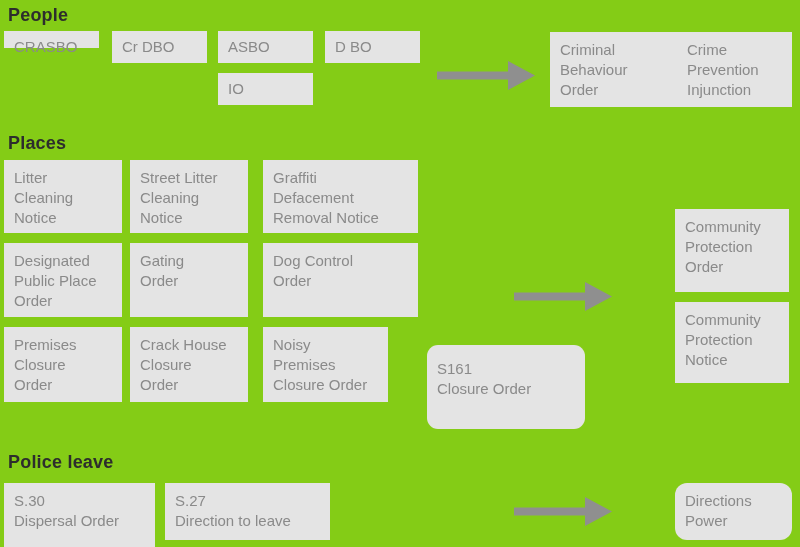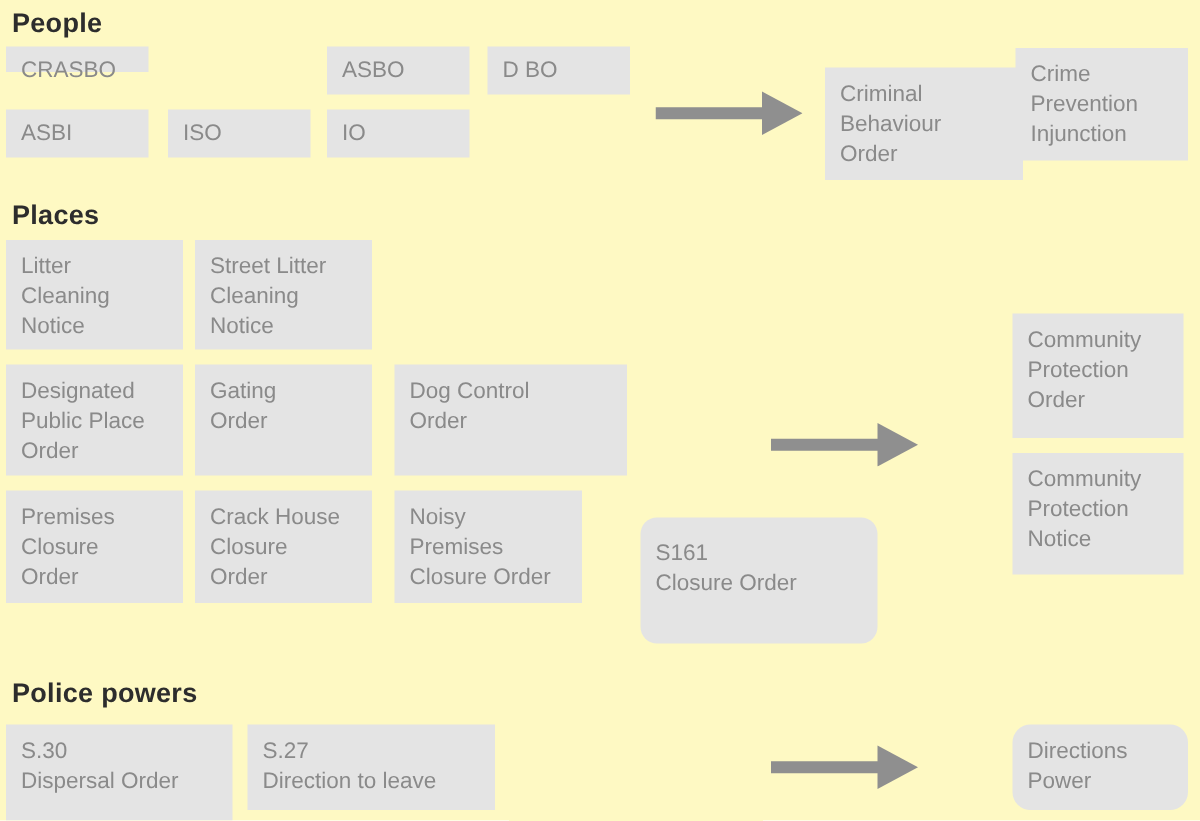--- a/index.html
+++ b/index.html
@@ -5,21 +5,21 @@
   html, body {
     margin: 0;
     padding: 0;
     background: #ffffff;
     font-family: "Liberation Sans", "DejaVu Sans", sans-serif;
   }
   .canvas {
     position: relative;
     width: 800px;
     height: 547px;
-    background: #fef9c3;
+    background: #84cc16;
     overflow: hidden;
   }
   .section-title {
     position: absolute;
     font-size: 18px;
     font-weight: bold;
     color: #2d2d2d;
     letter-spacing: 0.2px;
     white-space: nowrap;
   }
@@ -49,46 +49,48 @@
   }
 </style>
 </head>
 <body>
 
 <div class="canvas">
 
   <div class="section-title" style="left:8px; top:5px;">People</div>
 
   <div class="box box-sm" style="left:4px; top:31px; width:95px; height:17px;">CRASBO</div>
+  <div class="box box-sm" style="left:112px; top:31px; width:95px; height:32px;">Cr DBO</div>
   <div class="box box-sm" style="left:218px; top:31px; width:95px; height:32px;">ASBO</div>
   <div class="box box-sm" style="left:325px; top:31px; width:95px; height:32px;">D BO</div>
-  <div class="box box-sm" style="left:4px; top:73px; width:95px; height:32px;">ASBI</div>
-  <div class="box box-sm" style="left:112px; top:73px; width:95px; height:32px;">ISO</div>
   <div class="box box-sm" style="left:218px; top:73px; width:95px; height:32px;">IO</div>
 
   <svg class="arrow" style="left:437px; top:60px;" viewBox="0 0 98 30">
     <rect x="0" y="11.5" width="73" height="8" fill="#8f8f8f"></rect>
     <polygon points="71,1 98,15.5 71,30" fill="#8f8f8f"></polygon>
   </svg>
 
-  <div class="box" style="left:550px; top:32px; width:132px; height:75px;margin-top:13px;">Criminal
+  <div class="box" style="left:550px; top:32px; width:132px; height:75px;">Criminal
 Behaviour
 Order</div>
   <div class="box" style="left:677px; top:32px; width:115px; height:75px;">Crime
 Prevention
 Injunction</div>
 
   <div class="section-title" style="left:8px; top:133px;">Places</div>
 
   <div class="box" style="left:4px; top:160px; width:118px; height:73px;">Litter
 Cleaning
 Notice</div>
   <div class="box" style="left:130px; top:160px; width:118px; height:73px;">Street Litter
 Cleaning
 Notice</div>
+  <div class="box" style="left:263px; top:160px; width:155px; height:73px;">Graffiti
+Defacement
+Removal Notice</div>
 
   <div class="box" style="left:4px; top:243px; width:118px; height:74px;">Designated
 Public Place
 Order</div>
   <div class="box" style="left:130px; top:243px; width:118px; height:74px;">Gating
 Order</div>
   <div class="box" style="left:263px; top:243px; width:155px; height:74px;">Dog Control
 Order</div>
 
   <div class="box" style="left:4px; top:327px; width:118px; height:75px;">Premises
@@ -108,21 +110,21 @@
     <polygon points="71,1 98,15.5 71,30" fill="#8f8f8f"></polygon>
   </svg>
 
   <div class="box" style="left:675px; top:209px; width:114px; height:83px;">Community
 Protection
 Order</div>
   <div class="box" style="left:675px; top:302px; width:114px; height:81px;">Community
 Protection
 Notice</div>
 
-  <div class="section-title" style="left:8px; top:452px;">Police powers</div>
+  <div class="section-title" style="left:8px; top:452px;">Police leave</div>
 
   <div class="box" style="left:4px; top:483px; width:151px; height:72px;">S.30
 Dispersal Order</div>
   <div class="box" style="left:165px; top:483px; width:165px; height:57px;">S.27
 Direction to leave</div>
 
   <svg class="arrow" style="left:514px; top:496px;" viewBox="0 0 98 30">
     <rect x="0" y="11.5" width="73" height="8" fill="#8f8f8f"></rect>
     <polygon points="71,1 98,15.5 71,30" fill="#8f8f8f"></polygon>
   </svg>

